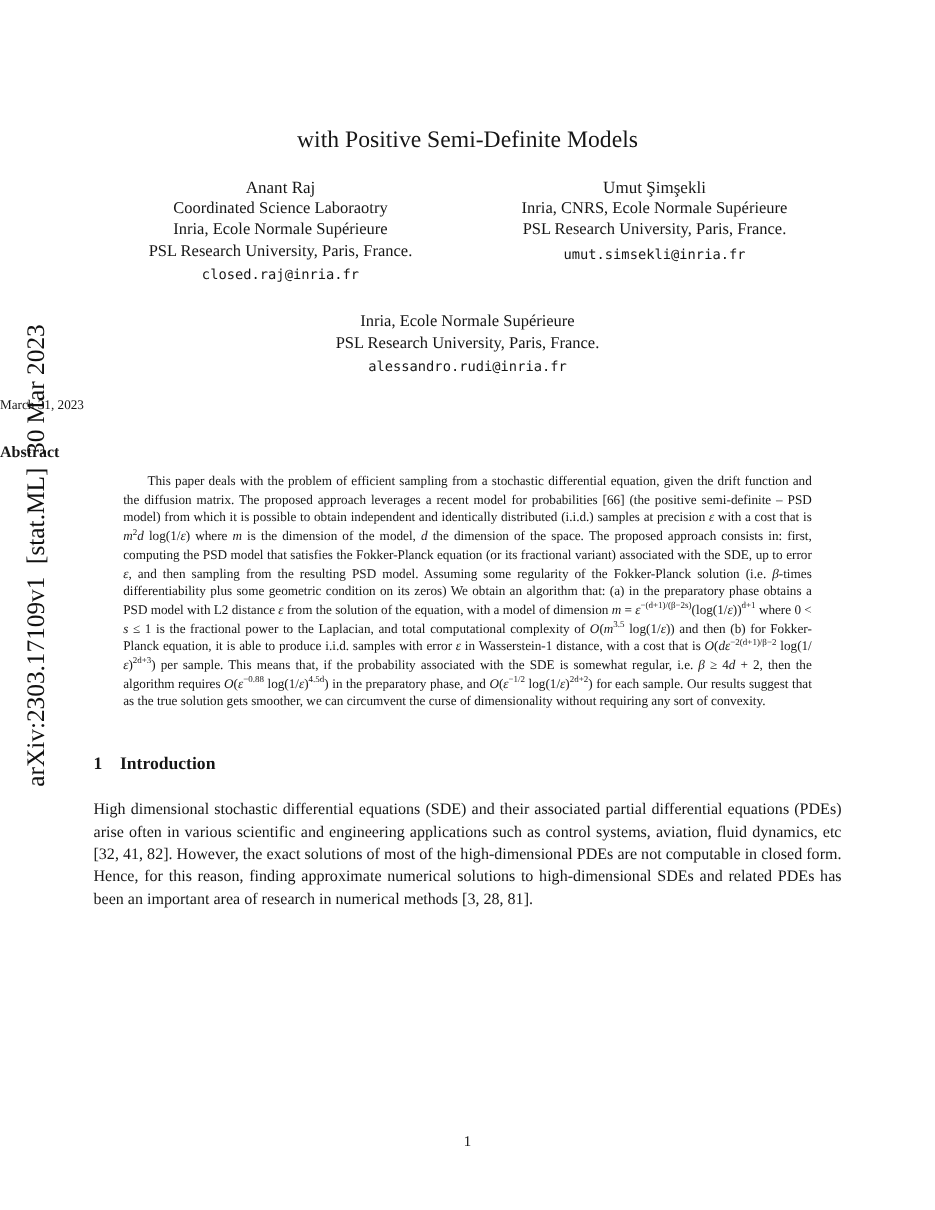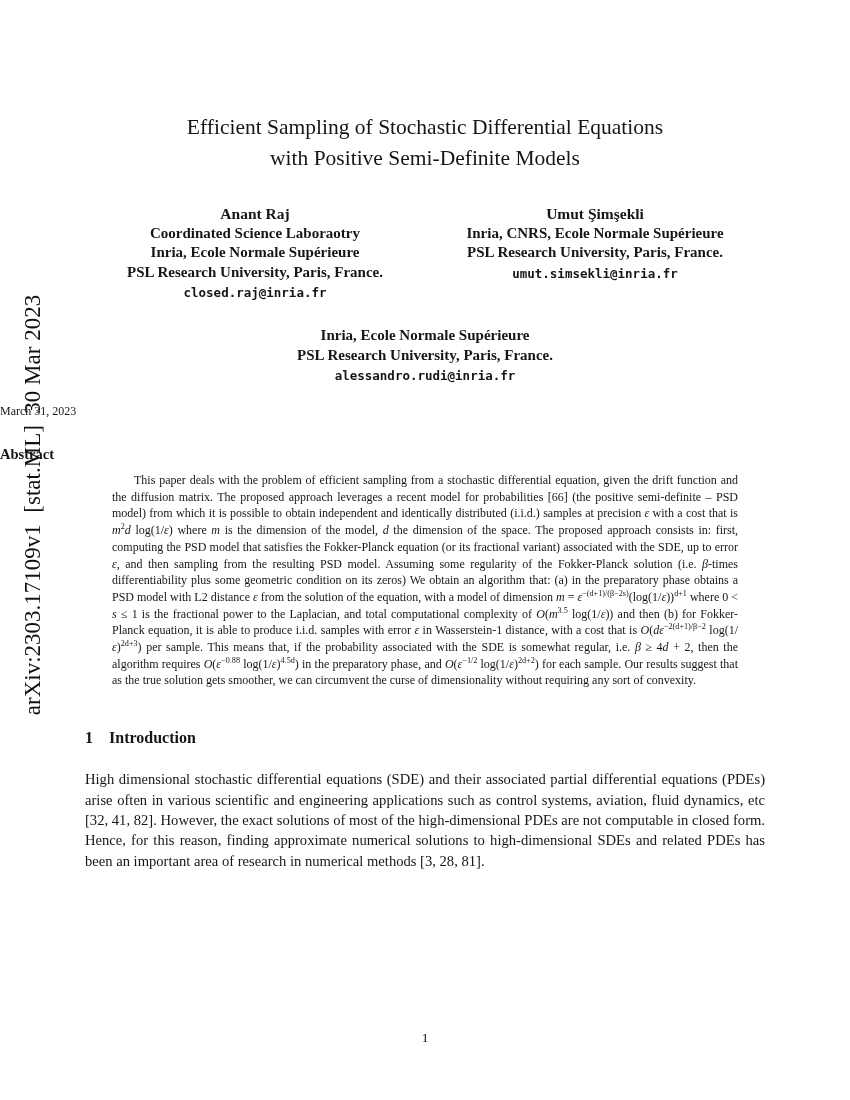--- a/index.html
+++ b/index.html
@@ -28,21 +28,21 @@
 
   .title {
     padding-top: 112px;
     text-align: center;
     font-weight: normal;
     font-size: 21.5px;
     line-height: 31px;
   }
   .title .title-line { display: block; }
 
-  .authors-row { width: 680px; margin: 30px auto 0; display: flex; font-weight: bold; }
+  .authors-row { width: 680px; margin: 18px auto 0; display: flex; }
   .authors-row .author { flex: 1; text-align: center; font-size: 15px; line-height: 19.5px; }
   .center-row { margin-top: 24px; justify-content: center; }
   .center-row .author { flex: 0 0 auto; }
   .author-name { font-size: 15.5px; }
   .email {
     font-family: "DejaVu Sans Mono", "Liberation Mono", monospace;
     font-size: 12.5px;
     line-height: 18px;
     margin-top: 2px;
   }
@@ -92,21 +92,20 @@
   }
 </style>
 </head>
 <body>
 
 <div class="page">
 
   <div class="arxiv-stamp">arXiv:2303.17109v1  [stat.ML]  30 Mar 2023</div>
 
   <h1 class="title">
-    <span class="title-line">Efficient Sampling of Stochastic Differential Equations</span>
     <span class="title-line">with Positive Semi-Definite Models</span>
   </h1>
 
   <div class="authors-row">
     <div class="author">
       <div class="author-name">Anant Raj</div>
       <div class="affil">Coordinated Science Laboraotry</div>
       <div class="affil">Inria, Ecole Normale Supérieure</div>
       <div class="affil">PSL Research University, Paris, France.</div>
       <div class="email">closed.raj@inria.fr</div>

